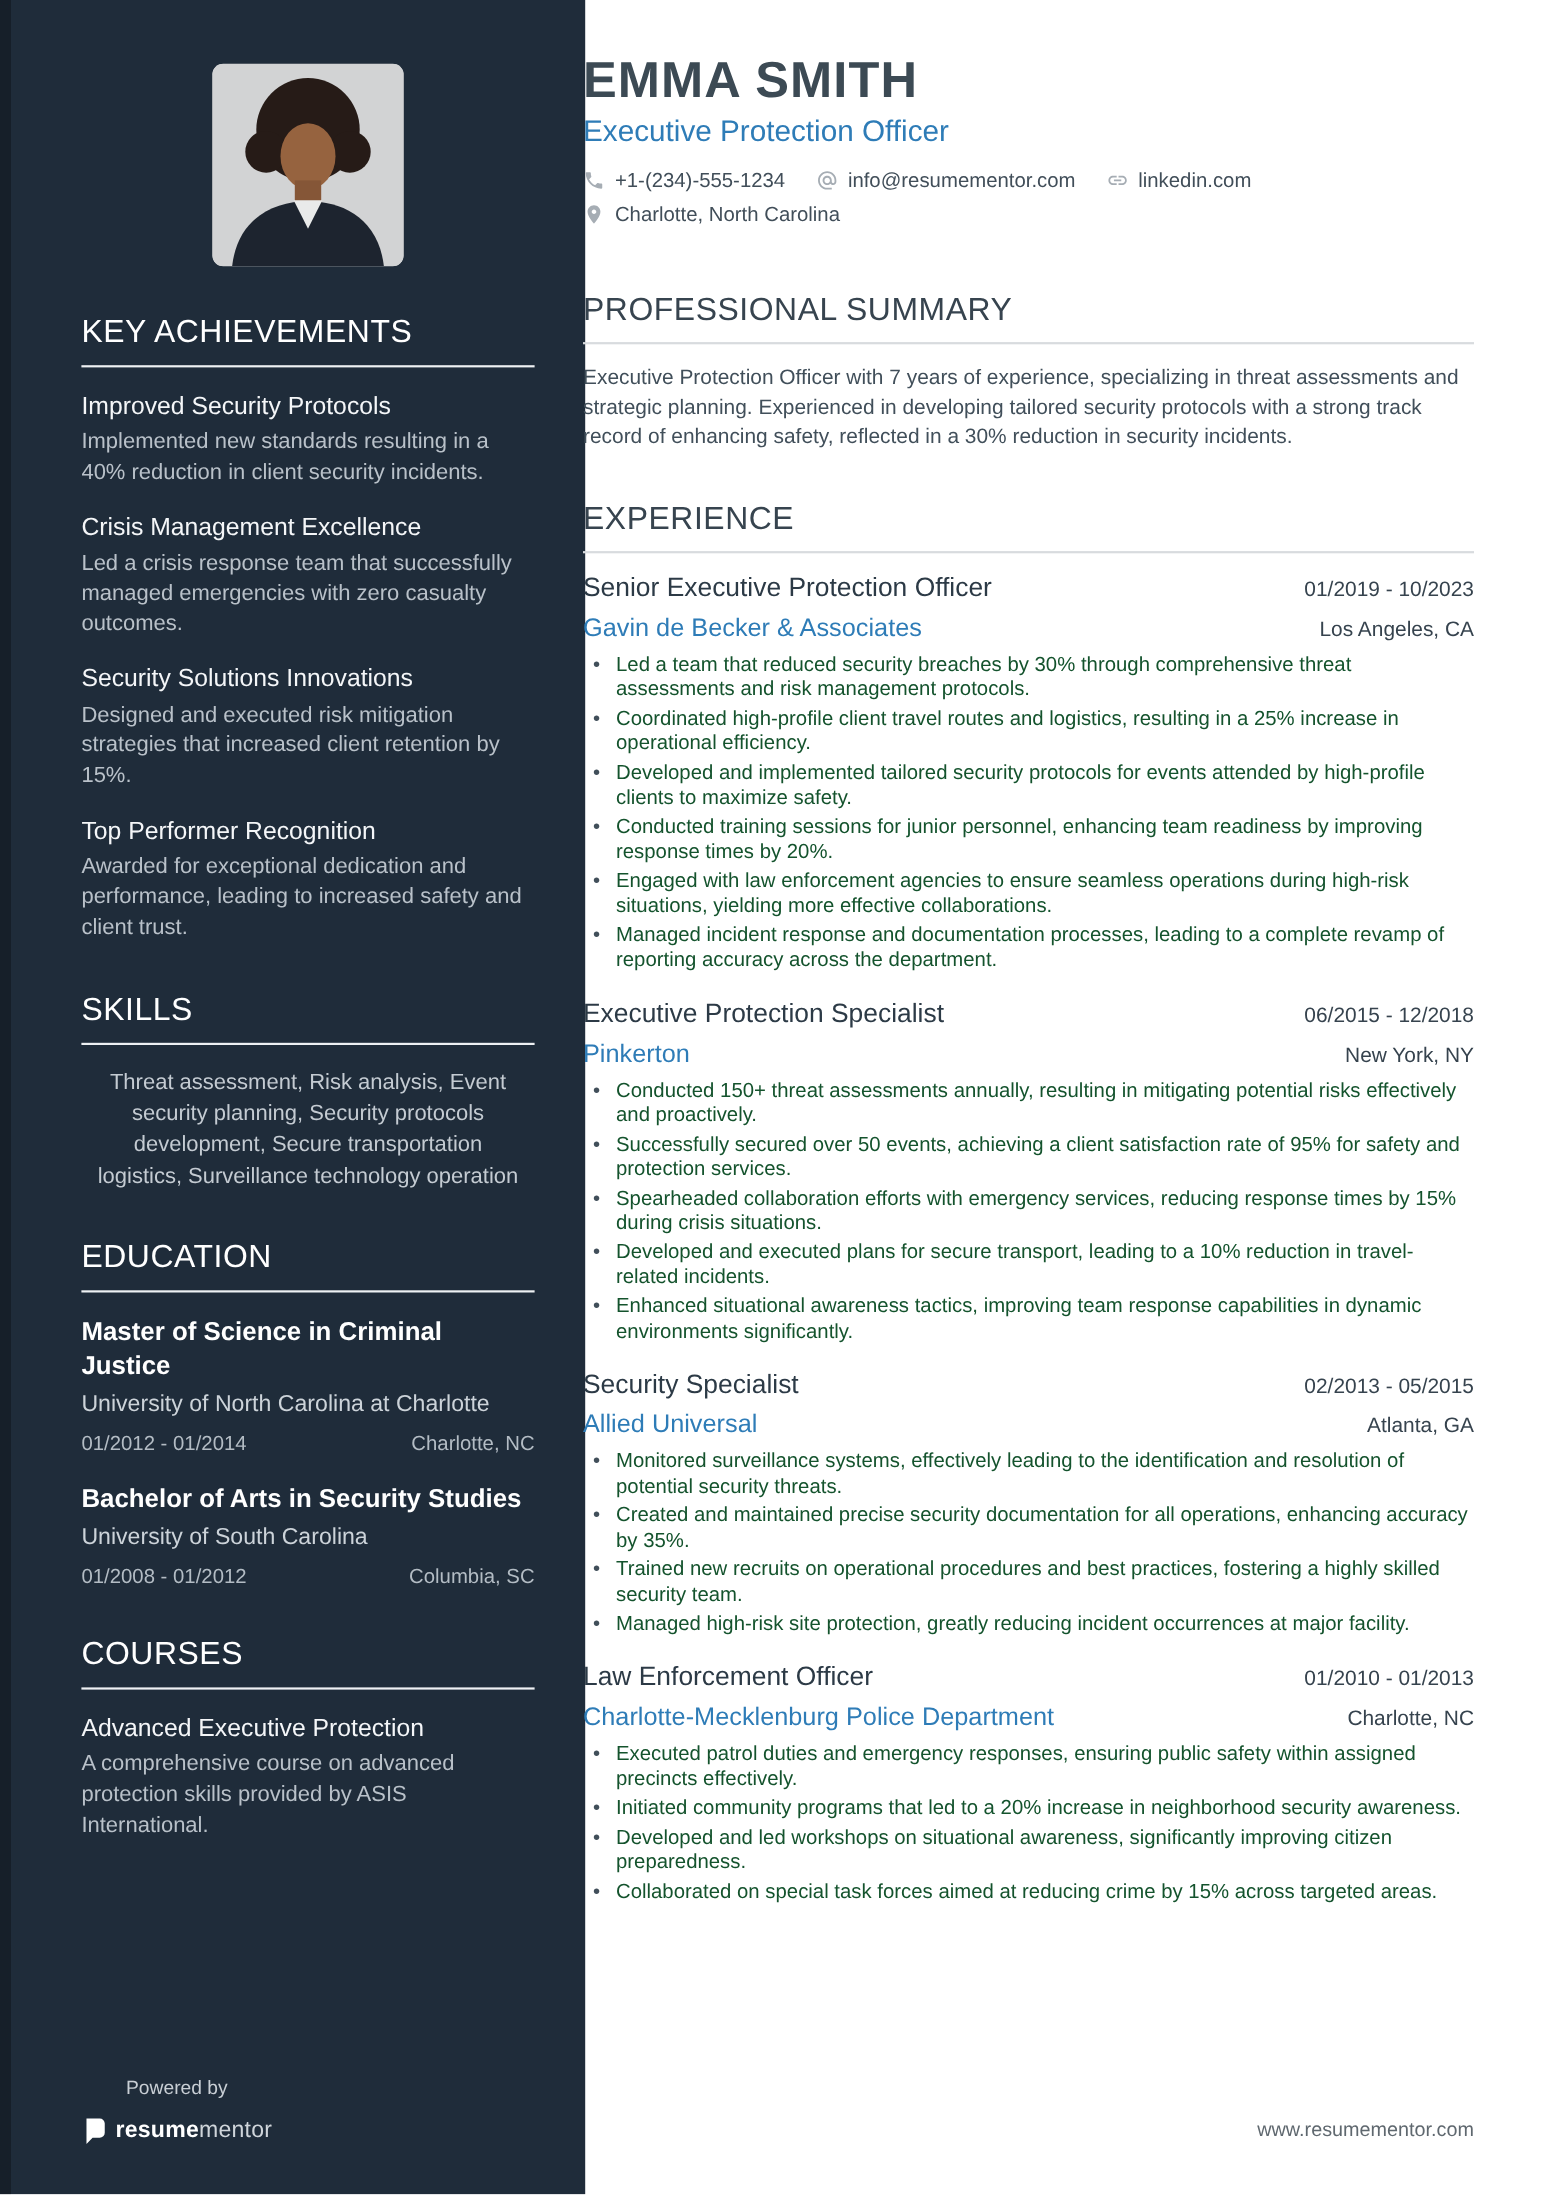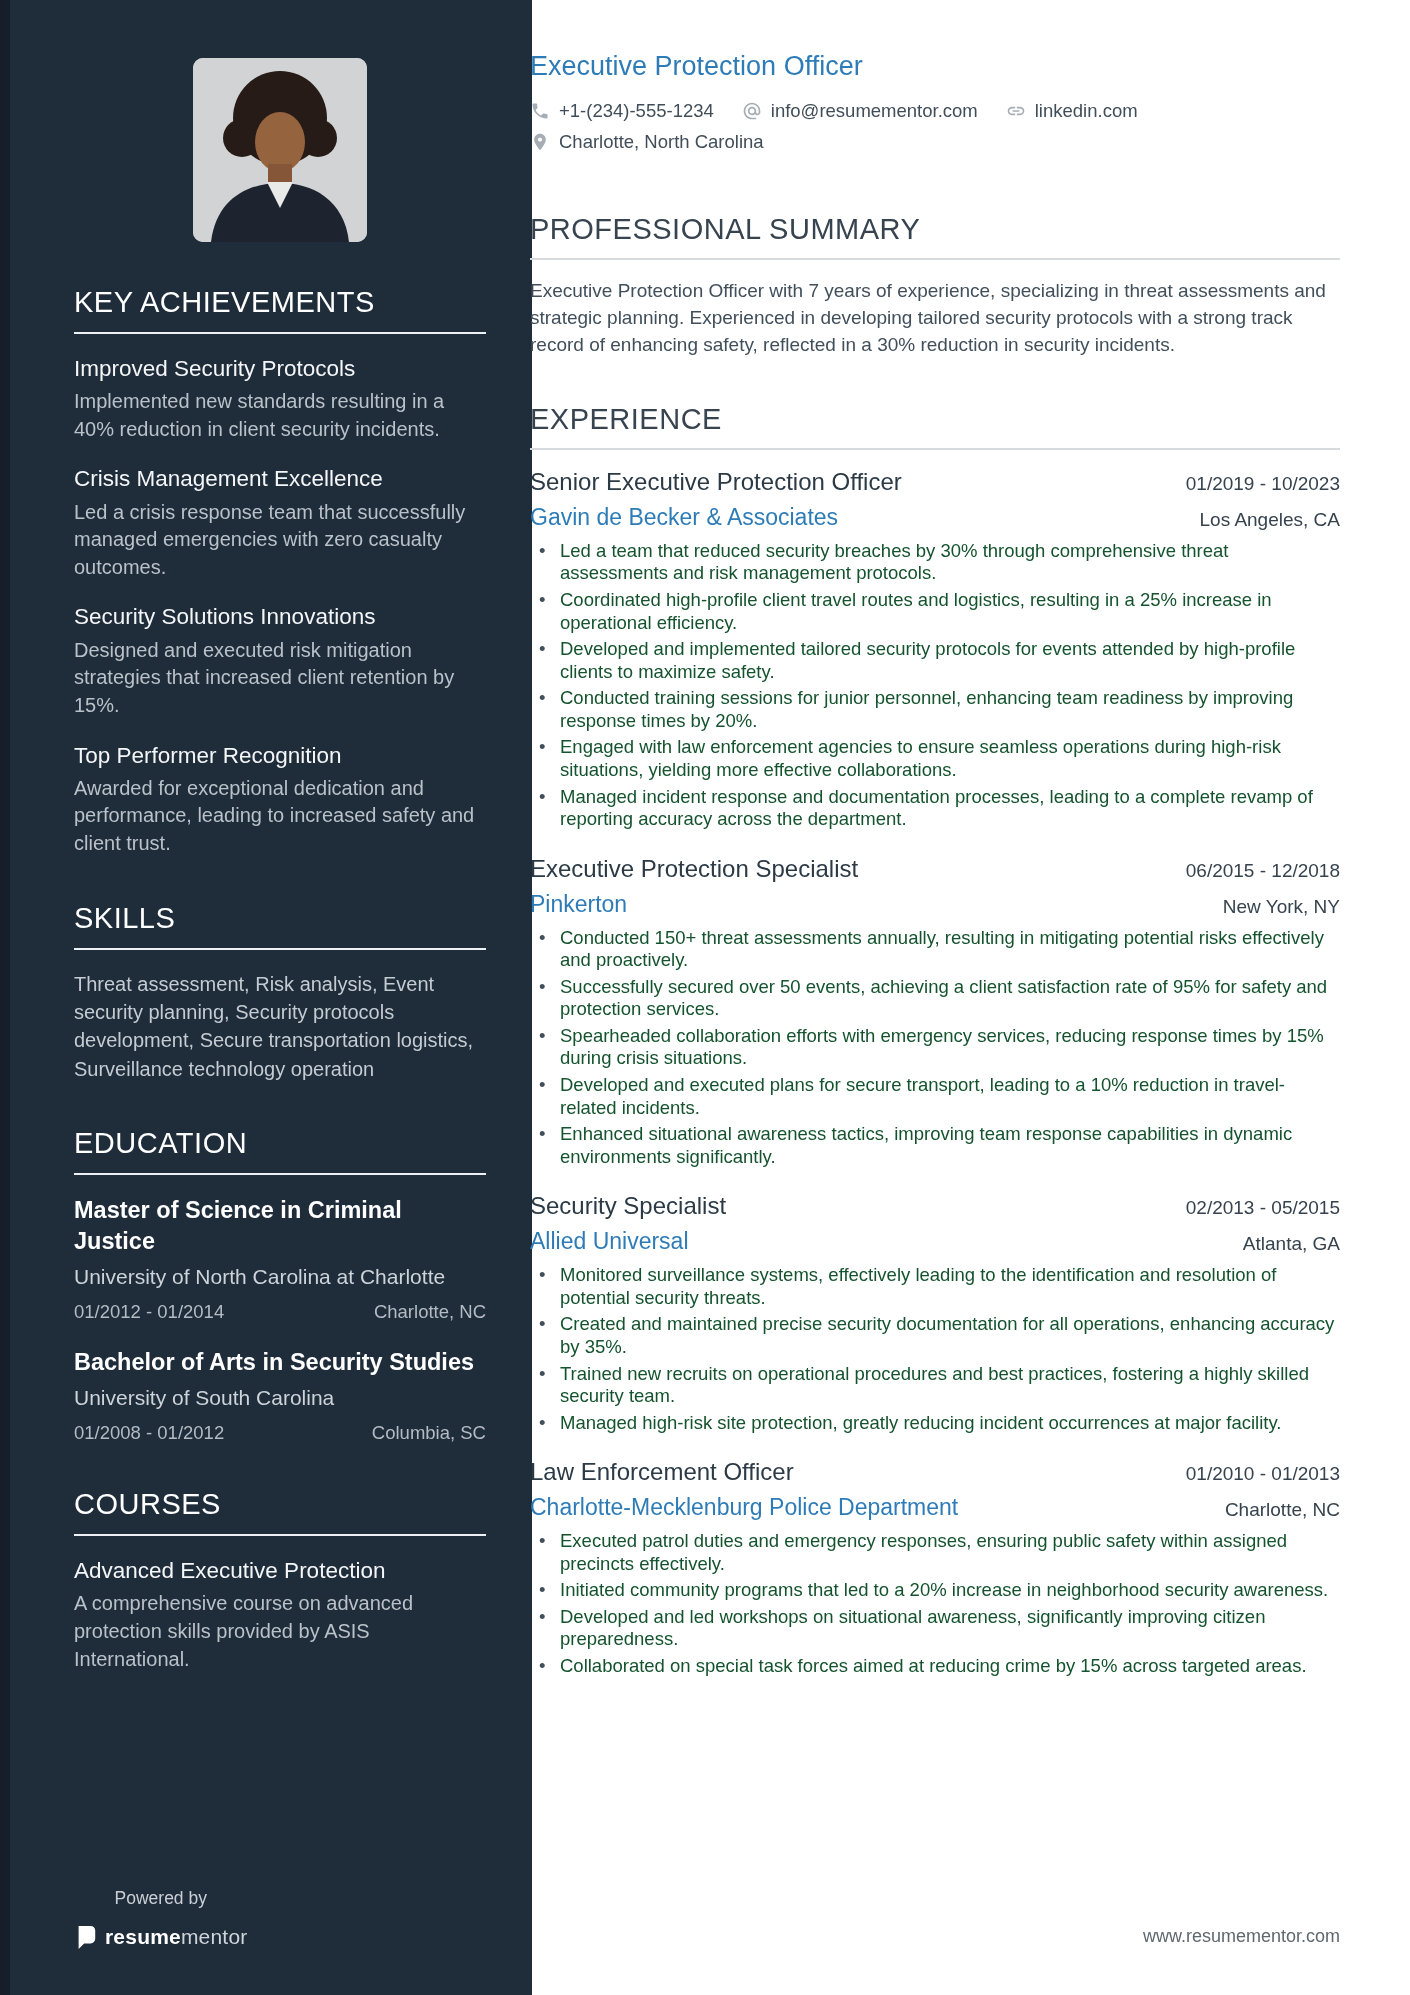--- a/index.html
+++ b/index.html
@@ -23,21 +23,21 @@
   }
   .photo-wrap svg { display:block; width:100%; height:100%; }
   .sb-section { margin-bottom:44px; }
   .sb-heading {
     font-size:29px; font-weight:500; letter-spacing:.5px; color:#ffffff;
     margin:0 0 20px 0; padding-bottom:13px; border-bottom:2px solid #eef1f3;
   }
   .sb-item { margin-bottom:21px; }
   .sb-item-title { font-size:22.5px; font-weight:500; color:#f4f6f8; margin:0 0 5px 0; line-height:1.3; }
   .sb-item-text { font-size:20px; color:var(--sidebar-muted,#b9c1c9); line-height:1.38; margin:0; }
-  .sb-skills-text { font-size:20px; color:#c4cbd2; line-height:1.42; margin:0; }
+  .sb-skills-text { font-size:20px; color:#c4cbd2; line-height:1.42; margin:12px;text-align:center; }
   .edu-item { margin-bottom:24px; }
   .edu-degree { font-size:23.5px; font-weight:bold; color:#ffffff; margin:0 0 7px 0; line-height:1.3; }
   .edu-school { font-size:21px; color:#ccd3d9; line-height:1.32; margin:0 0 10px 0; }
   .edu-meta { display:flex; justify-content:space-between; font-size:18.5px; color:#b3bcc4; }
   .sb-footer {
     position:absolute; left:74px; bottom:46px; display:flex; align-items:center; gap:16px;flex-direction:column;
   }
   .powered { font-size:17.5px; color:#c9cfd5; }
   .logo { display:flex; align-items:center; gap:7px; }
   .logo-icon { width:24px; height:24px; }
@@ -171,20 +171,21 @@
           <path d="M5 1 h13 a5 5 0 0 1 5 5 v9 a5 5 0 0 1 -5 5 h-7 l-6 6 z" fill="#ffffff"></path>
         </svg>
         <span class="logo-text"><b>resume</b><span class="lt">mentor</span></span>
       </span>
     </div>
   </aside>
 
   <main class="main">
 
     <header>
+      <h1 class="name">EMMA SMITH</h1>
       <div class="job-headline">Executive Protection Officer</div>
 
       <div class="contact">
         <div class="contact-row">
           <span class="c-item">
             <svg viewBox="0 0 24 24" aria-hidden="true">
                 <path d="M6.62 10.79c1.44 2.83 3.76 5.14 6.59 6.59l2.2-2.21c.27-.27.67-.36 1.02-.24 1.12.37 2.33.57 3.57.57.55 0 1 .45 1 1V20c0 .55-.45 1-1 1-9.39 0-17-7.61-17-17 0-.55.45-1 1-1h3.5c.55 0 1 .45 1 1 0 1.25.2 2.45.57 3.57.11.35.03.74-.25 1.02l-2.2 2.2z"></path>
               </svg>
             <span>+1-(234)-555-1234</span>
           </span>

